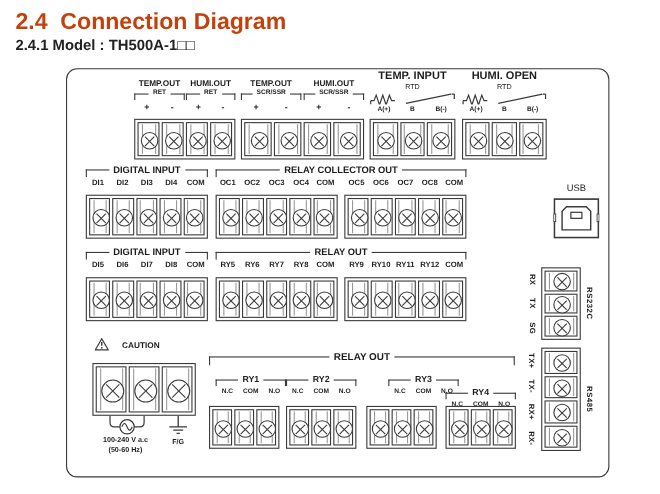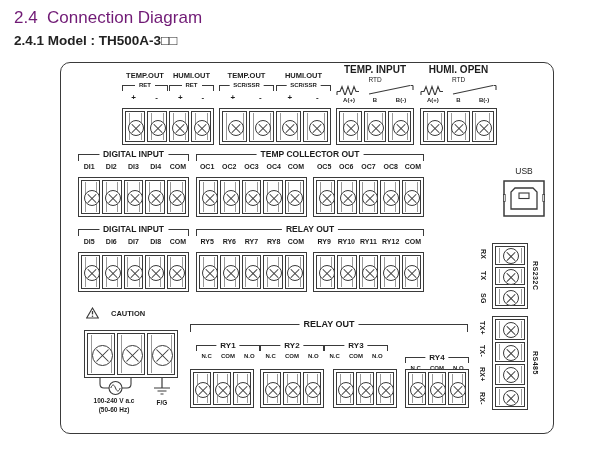--- a/index.html
+++ b/index.html
@@ -1,21 +1,21 @@
 <!DOCTYPE html>
 <html><head>
 <meta charset="utf-8">
 <style>
   :root{ --ink:#3a3a3a; }
   html,body{ margin:0; padding:0; width:600px; height:449px; overflow:hidden;
     background:#fff; font-family:"Liberation Sans", sans-serif; color:#1c1c1c; }
   .abs{ position:absolute; }
 
   
-  .sec{ position:absolute; left:14px; top:8px; font-size:17px; font-weight:normal; white-space:pre; color:#701a75; }
+  .sec{ position:absolute; left:14px; top:8px; font-size:21px; font-weight:bold; white-space:pre; color:#c2410c; }
   .subsec{ position:absolute; left:14px; top:33px; font-size:13.5px; font-weight:bold; white-space:pre; color:#222; }
 
   
   #panel{ position:absolute; left:60px; top:62px; width:492px; height:370px;
     border:1.7px solid var(--ink); border-radius:10px; background:#fff; }
 
   
   .strip{ position:absolute; display:flex; gap:2px; padding:2px; box-sizing:border-box;
     border:1.4px solid var(--ink); background:#fff; }
   .strip.v{ flex-direction:column; }
@@ -69,21 +69,21 @@
   .vlabels span{ flex:1; display:flex; align-items:center; justify-content:center;
     writing-mode:vertical-rl; font-size:7px; font-weight:bold; letter-spacing:0.3px; }
   .vtitle{ position:absolute; display:flex; align-items:center; justify-content:center;
     writing-mode:vertical-rl; font-size:7px; font-weight:bold; letter-spacing:0.5px; }
   .usb-label{ position:absolute; font-size:8.5px; font-weight:normal; text-align:center; }
 </style>
 </head>
 <body>
 
 <div class="sec">2.4  Connection Diagram</div>
-<div class="subsec">2.4.1 Model : TH500A-3□□</div>
+<div class="subsec">2.4.1 Model : TH500A-1□□</div>
 
 <div id="panel"></div>
 
 <div class="ghead" style="left:122px;top:71px;width:46px">
   <div class="gtitle t1">TEMP.OUT</div>
   <div class="bracket bk-sub">
       <span class="ln"></span>
       <span class="cl"></span>
       <span class="cr"></span>
       <span class="tt">RET</span>
@@ -265,21 +265,21 @@
       <span>DI3</span>
       <span>DI4</span>
       <span>COM</span>
     </div>
 </div>
 <div class="ghead" style="left:196px;top:154px;width:228px">
   <div class="bracket bk-main">
       <span class="ln"></span>
       <span class="cl"></span>
       <span class="cr"></span>
-      <span class="tt">TEMP COLLECTOR OUT</span>
+      <span class="tt">RELAY COLLECTOR OUT</span>
     </div>
   <div class="tl2">
     <div class="tlabels t4 half">
         <span>OC1</span>
         <span>OC2</span>
         <span>OC3</span>
         <span>OC4</span>
         <span>COM</span>
       </div>
     <div class="tlabels t4 half">
@@ -592,21 +592,21 @@
       <span class="cl"></span>
       <span class="cr"></span>
       <span class="tt">RY2</span>
     </div>
   <div class="tlabels t5">
       <span>N.C</span>
       <span>COM</span>
       <span>N.O</span>
     </div>
 </div>
-<div class="ghead" style="left:324px;top:345px;width:64px">
+<div class="ghead" style="left:353px;top:345px;width:64px">
   <div class="bracket bk-ry">
       <span class="ln"></span>
       <span class="cl"></span>
       <span class="cr"></span>
       <span class="tt">RY3</span>
     </div>
   <div class="tlabels t5">
       <span>N.C</span>
       <span>COM</span>
       <span>N.O</span>

